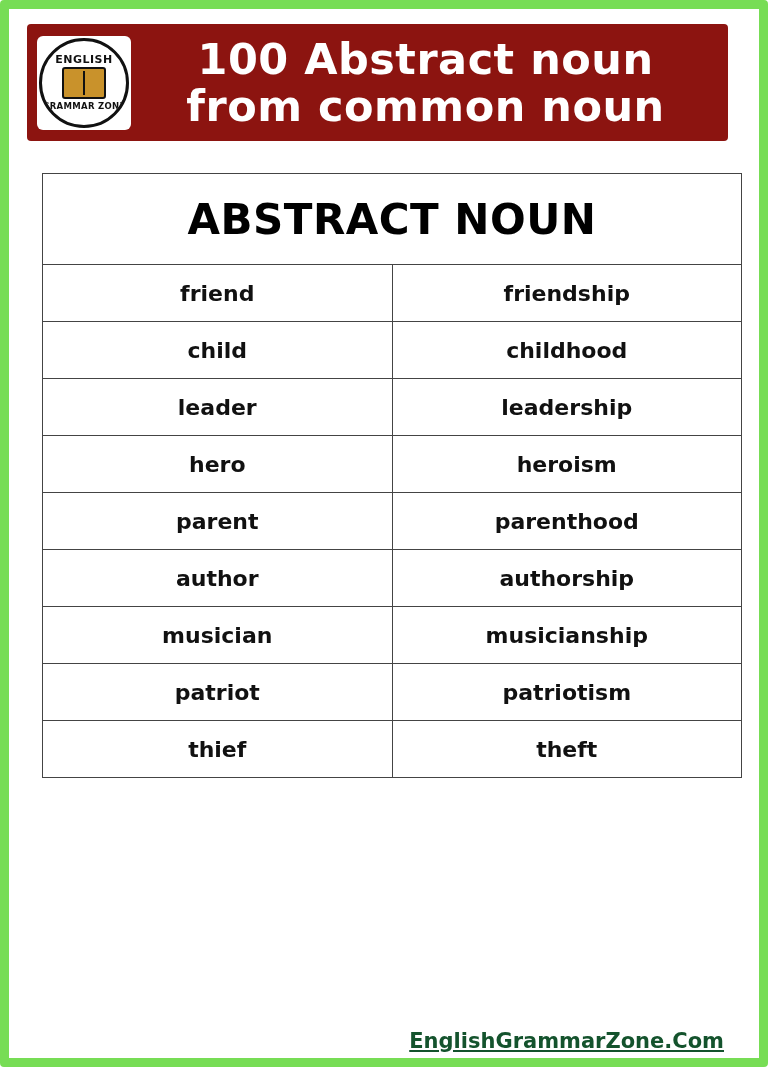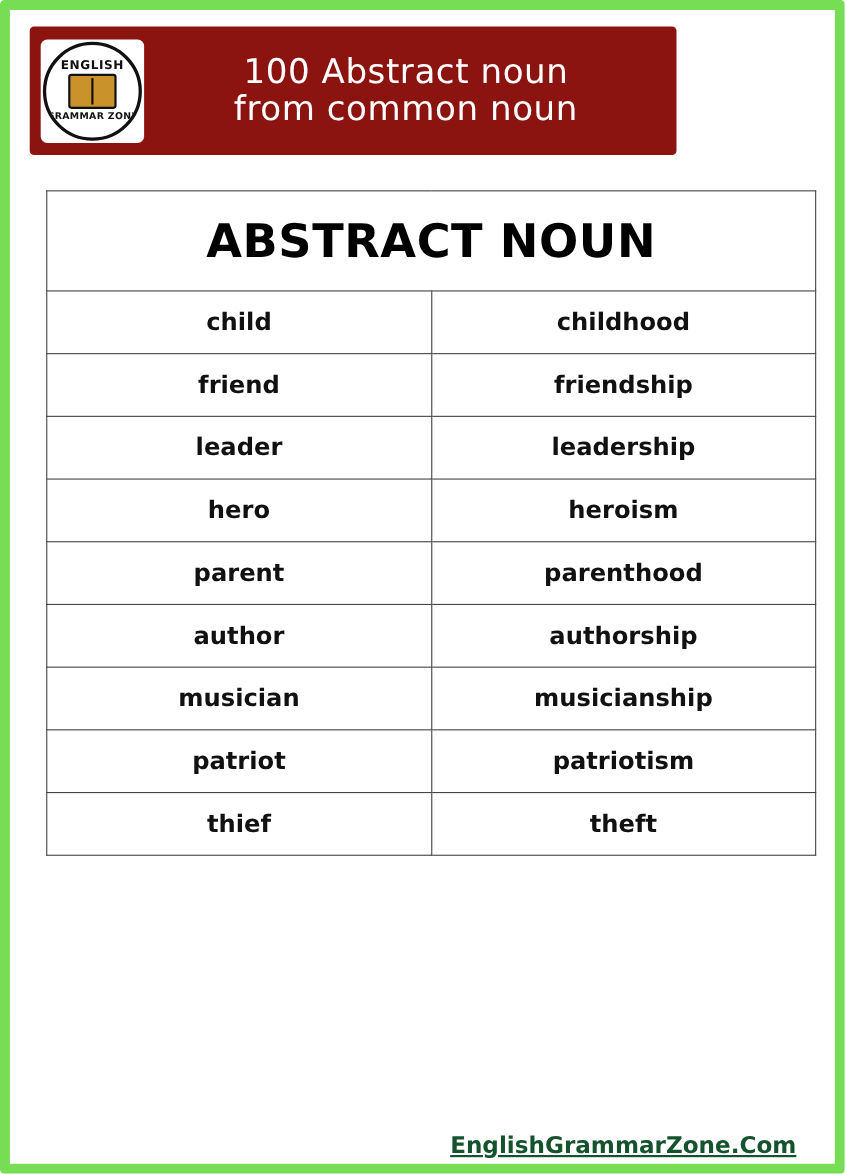--- a/index.html
+++ b/index.html
@@ -29,21 +29,21 @@
     right: 9px;
     bottom: 9px;
     background: #ffffff;
   }
 
   
   .header {
     position: absolute;
     left: 9px;
     top: 6px;
-    width: 588px;
+    width: 701px;
     height: 117px;
     background: #8c1410;
     border-radius: 4px;
     display: flex;
     align-items: center;
   }
   .logo-box {
     width: 94px;
     height: 94px;
     margin-left: 10px;
@@ -101,22 +101,22 @@
     color: #111111;
     line-height: 1;
     margin-top: 3px;
     letter-spacing: 0.3px;
   }
   .header-title {
     flex: 1;
     text-align: center;
     color: #ffffff;
     font-family: "DejaVu Sans", sans-serif;
-    font-size: 31px;
-    font-weight: normal;
+    font-size: 43px;
+    font-weight: bold;
     line-height: 1.08;
     padding: 0 8px 0 0;
     letter-spacing: 0.5px;
   }
   .header-title .line {
     display: block;
     white-space: nowrap;
   }
 
   
@@ -187,26 +187,26 @@
     </div>
 
     <div class="table-wrap">
       <table class="anoun">
         <tbody>
           <tr>
             <td class="title-cell" colspan="2">ABSTRACT NOUN</td>
           </tr>
 
           <tr>
+            <td class="cell">friend</td>
+            <td class="cell">friendship</td>
+          </tr>
+          <tr>
             <td class="cell">child</td>
             <td class="cell">childhood</td>
-          </tr>
-          <tr>
-            <td class="cell">friend</td>
-            <td class="cell">friendship</td>
           </tr>
           <tr>
             <td class="cell">leader</td>
             <td class="cell">leadership</td>
           </tr>
           <tr>
             <td class="cell">hero</td>
             <td class="cell">heroism</td>
           </tr>
           <tr>

